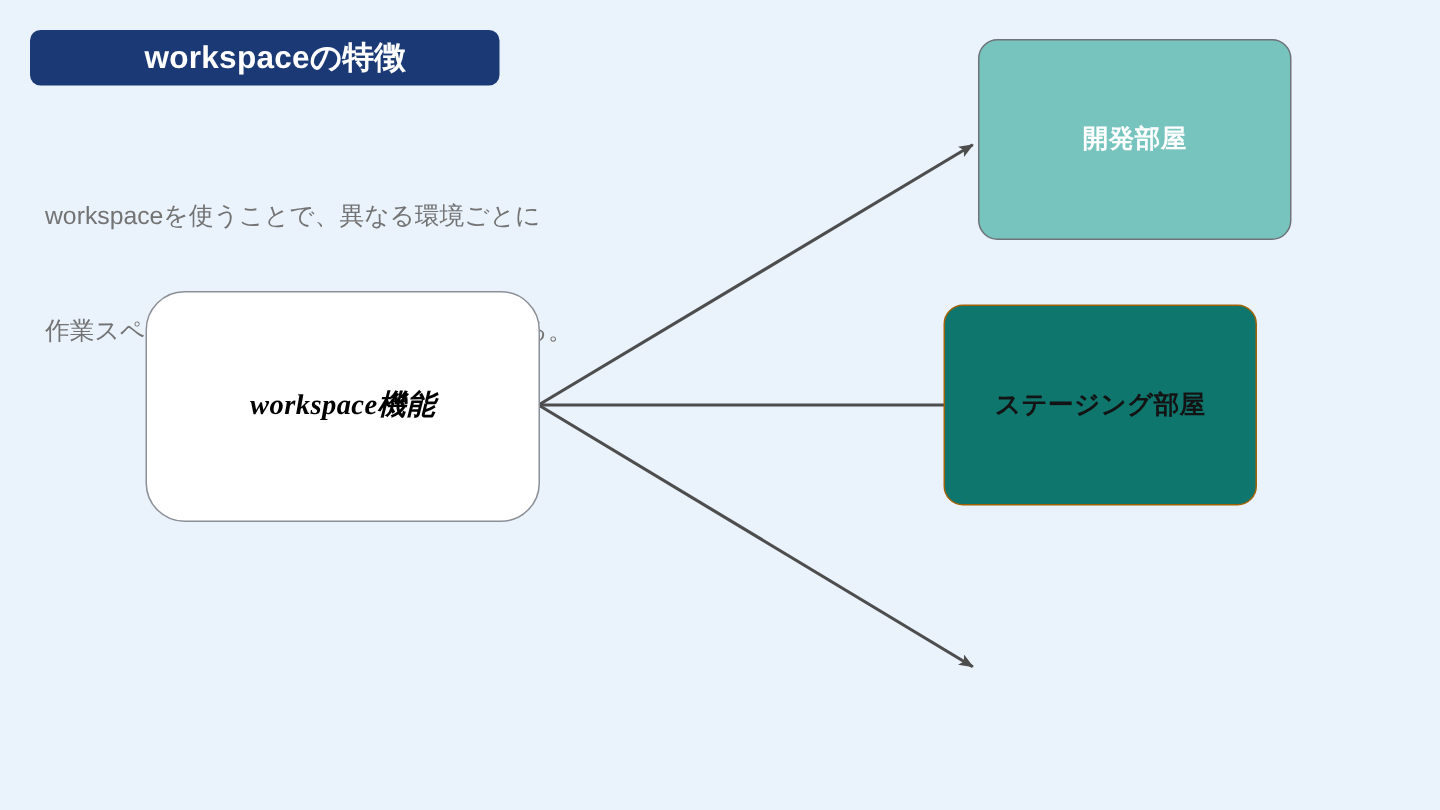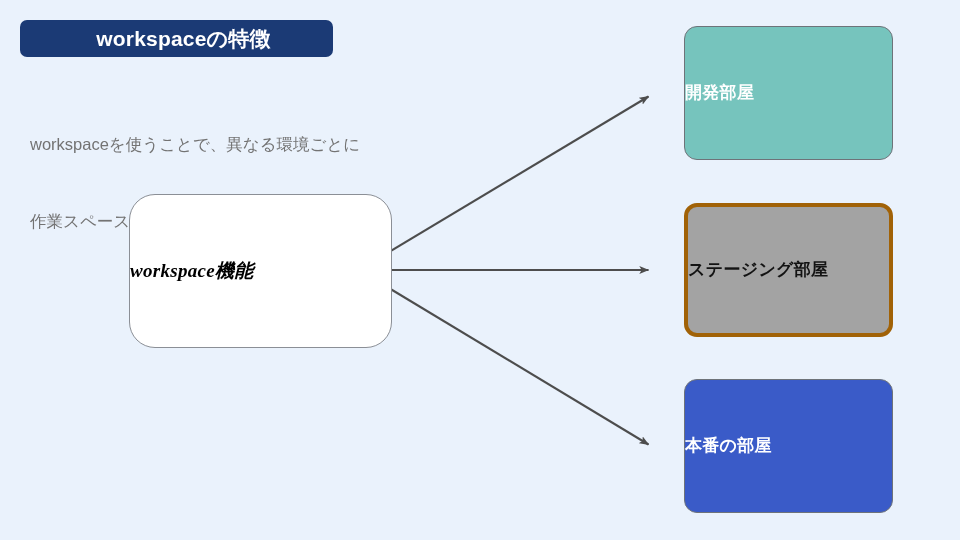--- a/index.html
+++ b/index.html
@@ -61,23 +61,22 @@
   #description .desc-line {
     display: block;
   }
 
   
   .node {
     position: absolute;
     box-sizing: border-box;
     display: flex;
     align-items: center;
-    justify-content: flex-start;
+    justify-content: center;
     text-align: center;
-    margin-left: 32px;
   }
   .node .node-label {
     font-size: 17px;
     font-weight: bold;
     letter-spacing: 0.3px;
     line-height: 1.2;
   }
 
   #node-source {
     left: 97px;
@@ -101,26 +100,26 @@
     top: 26px;
     width: 209px;
     height: 134px;
     background: #76c4bd;
     border: 1px solid #6e7379;
     border-radius: 13px;
   }
   #node-dev .node-label { color: #ffffff; }
 
   #node-staging {
-    left: 652px;
+    left: 629px;
     top: 203px;
     width: 209px;
     height: 134px;
-    background: #a3a3a3;
-    border: 4px solid #a16207;
+    background: #0f766e;
+    border: 1px solid #a16207;
     border-radius: 13px;
   }
   #node-staging .node-label { color: #131313; }
 
   #node-prod {
     left: 652px;
     top: 379px;
     width: 209px;
     height: 134px;
     background: #3a5bc8;
@@ -172,17 +171,14 @@
   </div>
 
   <div class="node" id="node-dev">
     <span class="node-label">開発部屋</span>
   </div>
 
   <div class="node" id="node-staging">
     <span class="node-label">ステージング部屋</span>
   </div>
 
-  <div class="node" id="node-prod">
-    <span class="node-label">本番の部屋</span>
-  </div>
 
 </div>
 
 </body></html>

